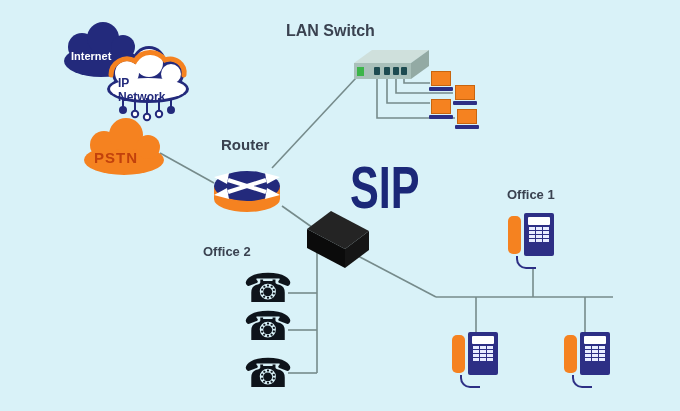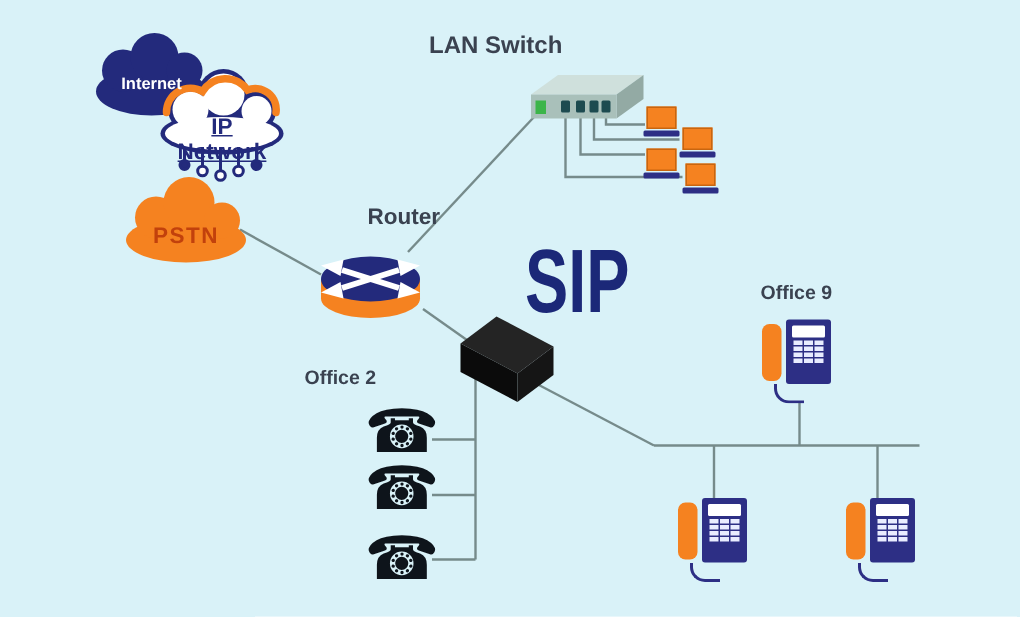--- a/index.html
+++ b/index.html
@@ -4,30 +4,30 @@
 <style>
   html,body{margin:0;padding:0;}
   .canvas{
     position:relative;width:680px;height:411px;
     background:#d9f2f8;overflow:hidden;
     font-family:"Liberation Sans",sans-serif;
   }
   .canvas svg{position:absolute;left:0;top:0;}
   .lbl{position:absolute;color:#3a4250;font-weight:bold;white-space:nowrap;}
   .lbl-lan{left:286px;top:22px;font-size:16px;}
-  .lbl-router{left:221px;top:136px;font-size:15px;margin-left:24px;}
+  .lbl-router{left:221px;top:136px;font-size:15px;}
   .lbl-office1{left:507px;top:187px;font-size:13px;}
   .lbl-office2{left:203px;top:244px;font-size:13px;}
   .lbl-sip{
     left:350px;top:158px;font-size:60px;font-weight:800;color:#1b2878;
     transform:scaleX(0.72);transform-origin:left top;line-height:1;
   }
-  .cloud-text{position:absolute;text-align:center;font-weight:bold;}
+  .cloud-text{position:absolute;text-align:left;font-weight:bold;}
   .txt-internet{left:71px;top:50px;width:60px;font-size:11px;color:#ffffff;}
-  .txt-ipnet{left:118px;top:76px;width:60px;font-size:15px;color:#232a7c;text-decoration:underline;}
+  .txt-ipnet{left:118px;top:76px;width:60px;font-size:12px;color:#232a7c;}
   .txt-pstn{left:94px;top:149px;width:60px;font-size:15px;color:#c2410c;letter-spacing:1px;}
   
   .laptop{position:absolute;width:24px;height:19px;}
   .laptop .scr{margin:0 2px;height:13px;background:#f58220;border:1px solid #c8650f;}
   .laptop .base{margin-top:1px;height:4px;background:#2d2f85;border-radius:1px;}
   
   .phone{position:absolute;width:46px;height:58px;}
   .phone .handset{position:absolute;left:0;top:3px;width:13px;height:38px;background:#f58220;border-radius:5px;}
   .phone .pbody{position:absolute;left:16px;top:0;width:30px;height:43px;background:#2d2f85;border-radius:2px;}
   .phone .screen{margin:4px 4px 2px;height:8px;background:#ffffff;border-radius:1px;}
@@ -146,21 +146,21 @@
     <g>
       <polygon points="307,229 331,211 369,231 345,249" fill="#242424"></polygon>
       <polygon points="307,229 345,249 345,268 307,248" fill="#0b0b0b"></polygon>
       <polygon points="345,249 369,231 369,250 345,268" fill="#151515"></polygon>
     </g>
   </svg>
 
   <div class="lbl lbl-lan">LAN Switch</div>
   <div class="lbl lbl-router">Router</div>
   <div class="lbl lbl-sip">SIP</div>
-  <div class="lbl lbl-office1">Office 9</div>
+  <div class="lbl lbl-office1">Office 1</div>
   <div class="lbl lbl-office2">Office 2</div>
 
   <div class="cloud-text txt-internet">Internet</div>
   <div class="cloud-text txt-ipnet">IP Network</div>
   <div class="cloud-text txt-pstn">PSTN</div>
 
   <div class="laptop" style="left:429px;top:71px">
       <div class="scr"></div>
       <div class="base"></div>
     </div>

